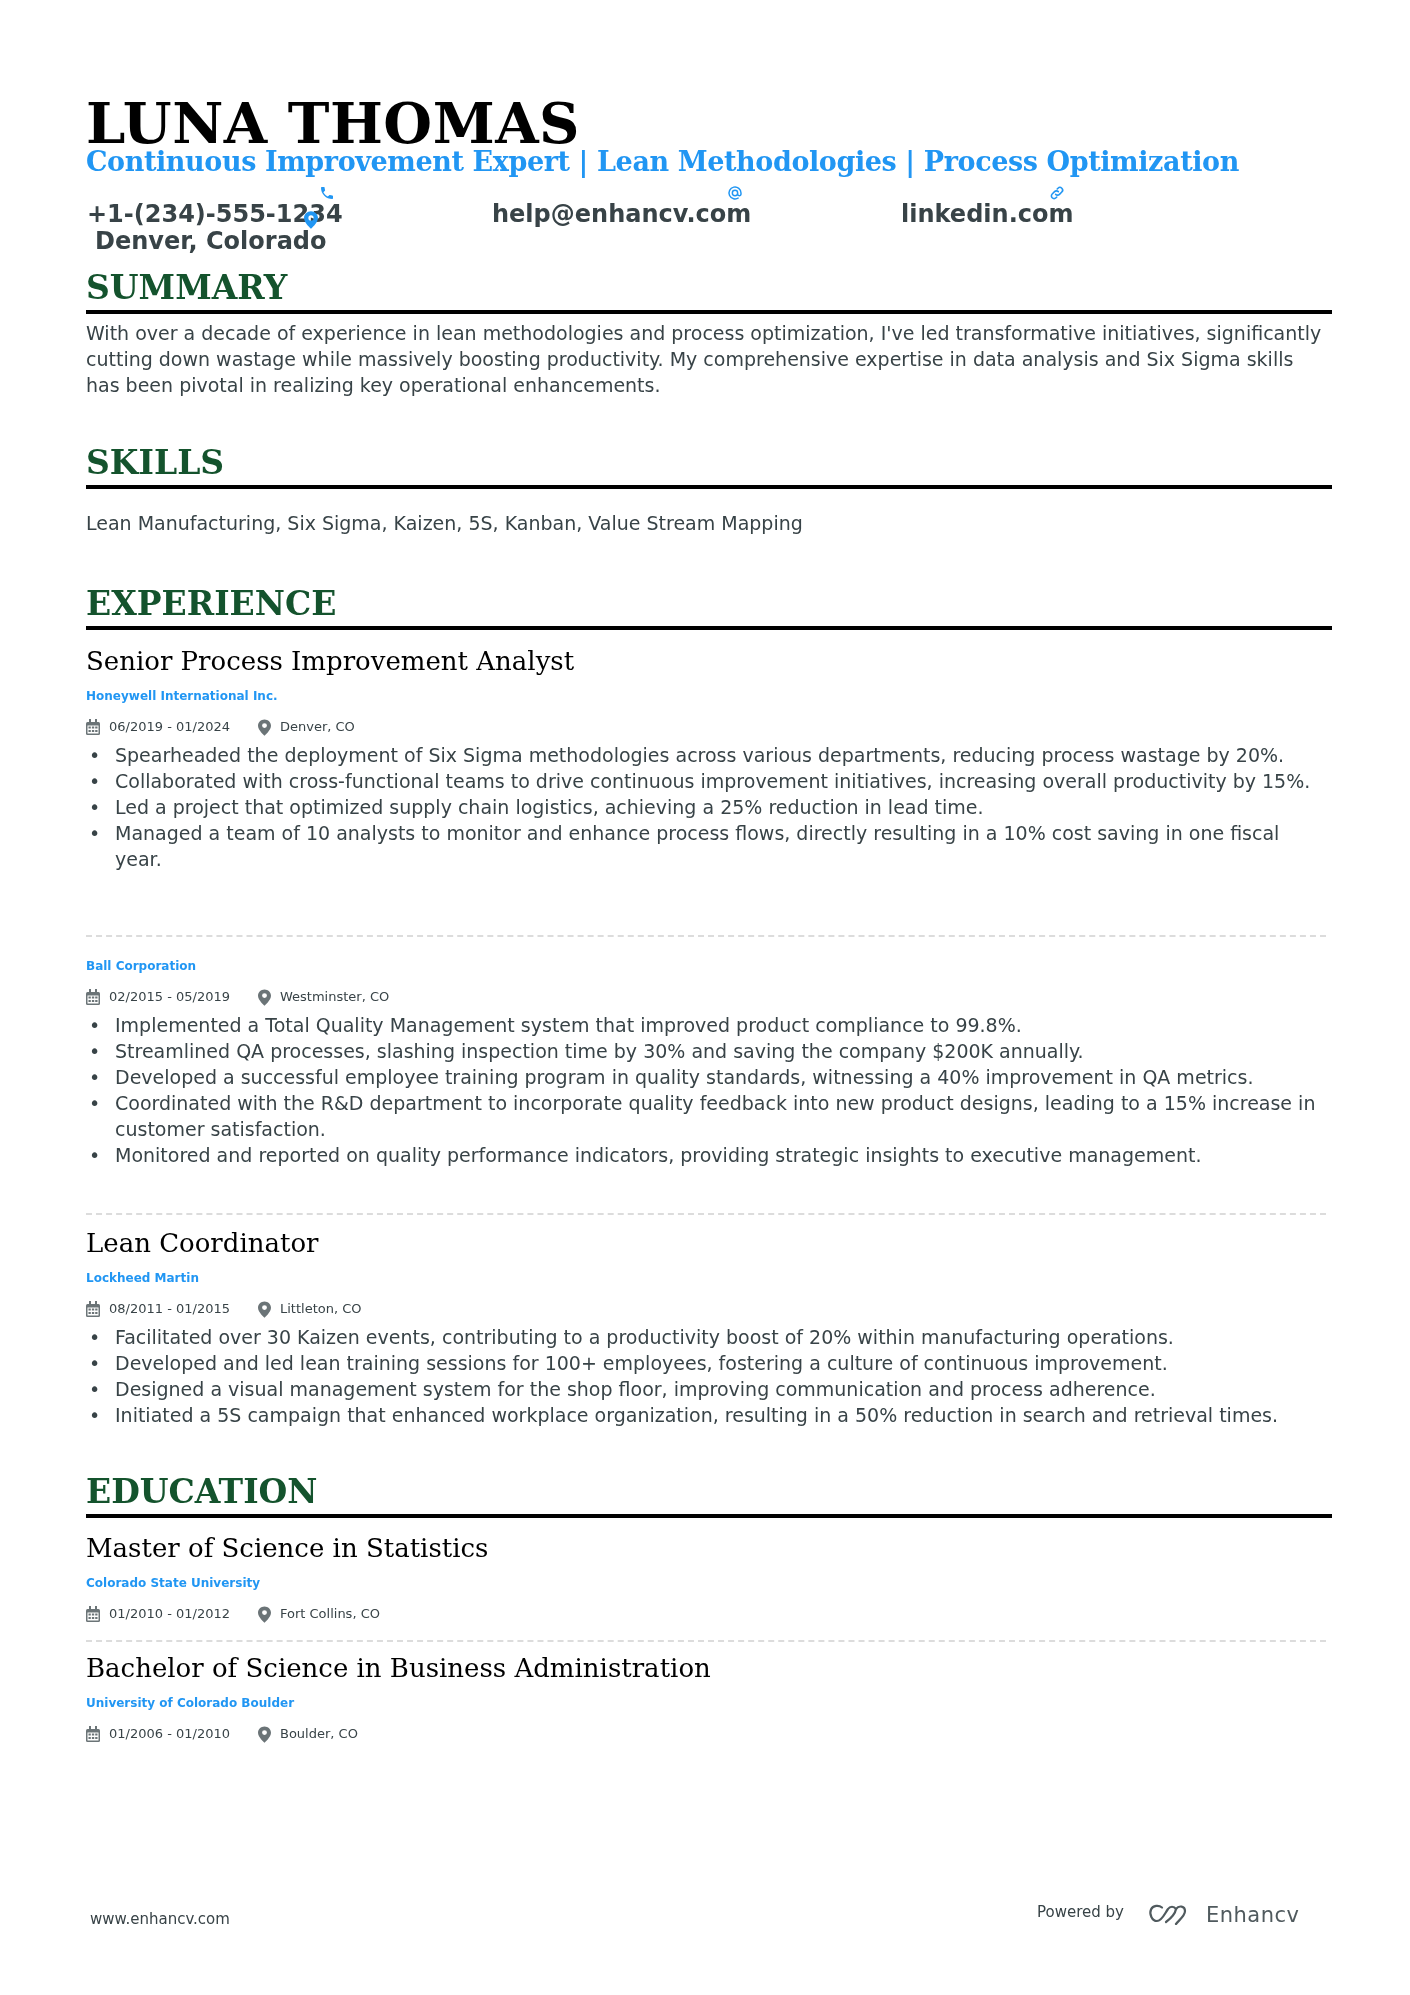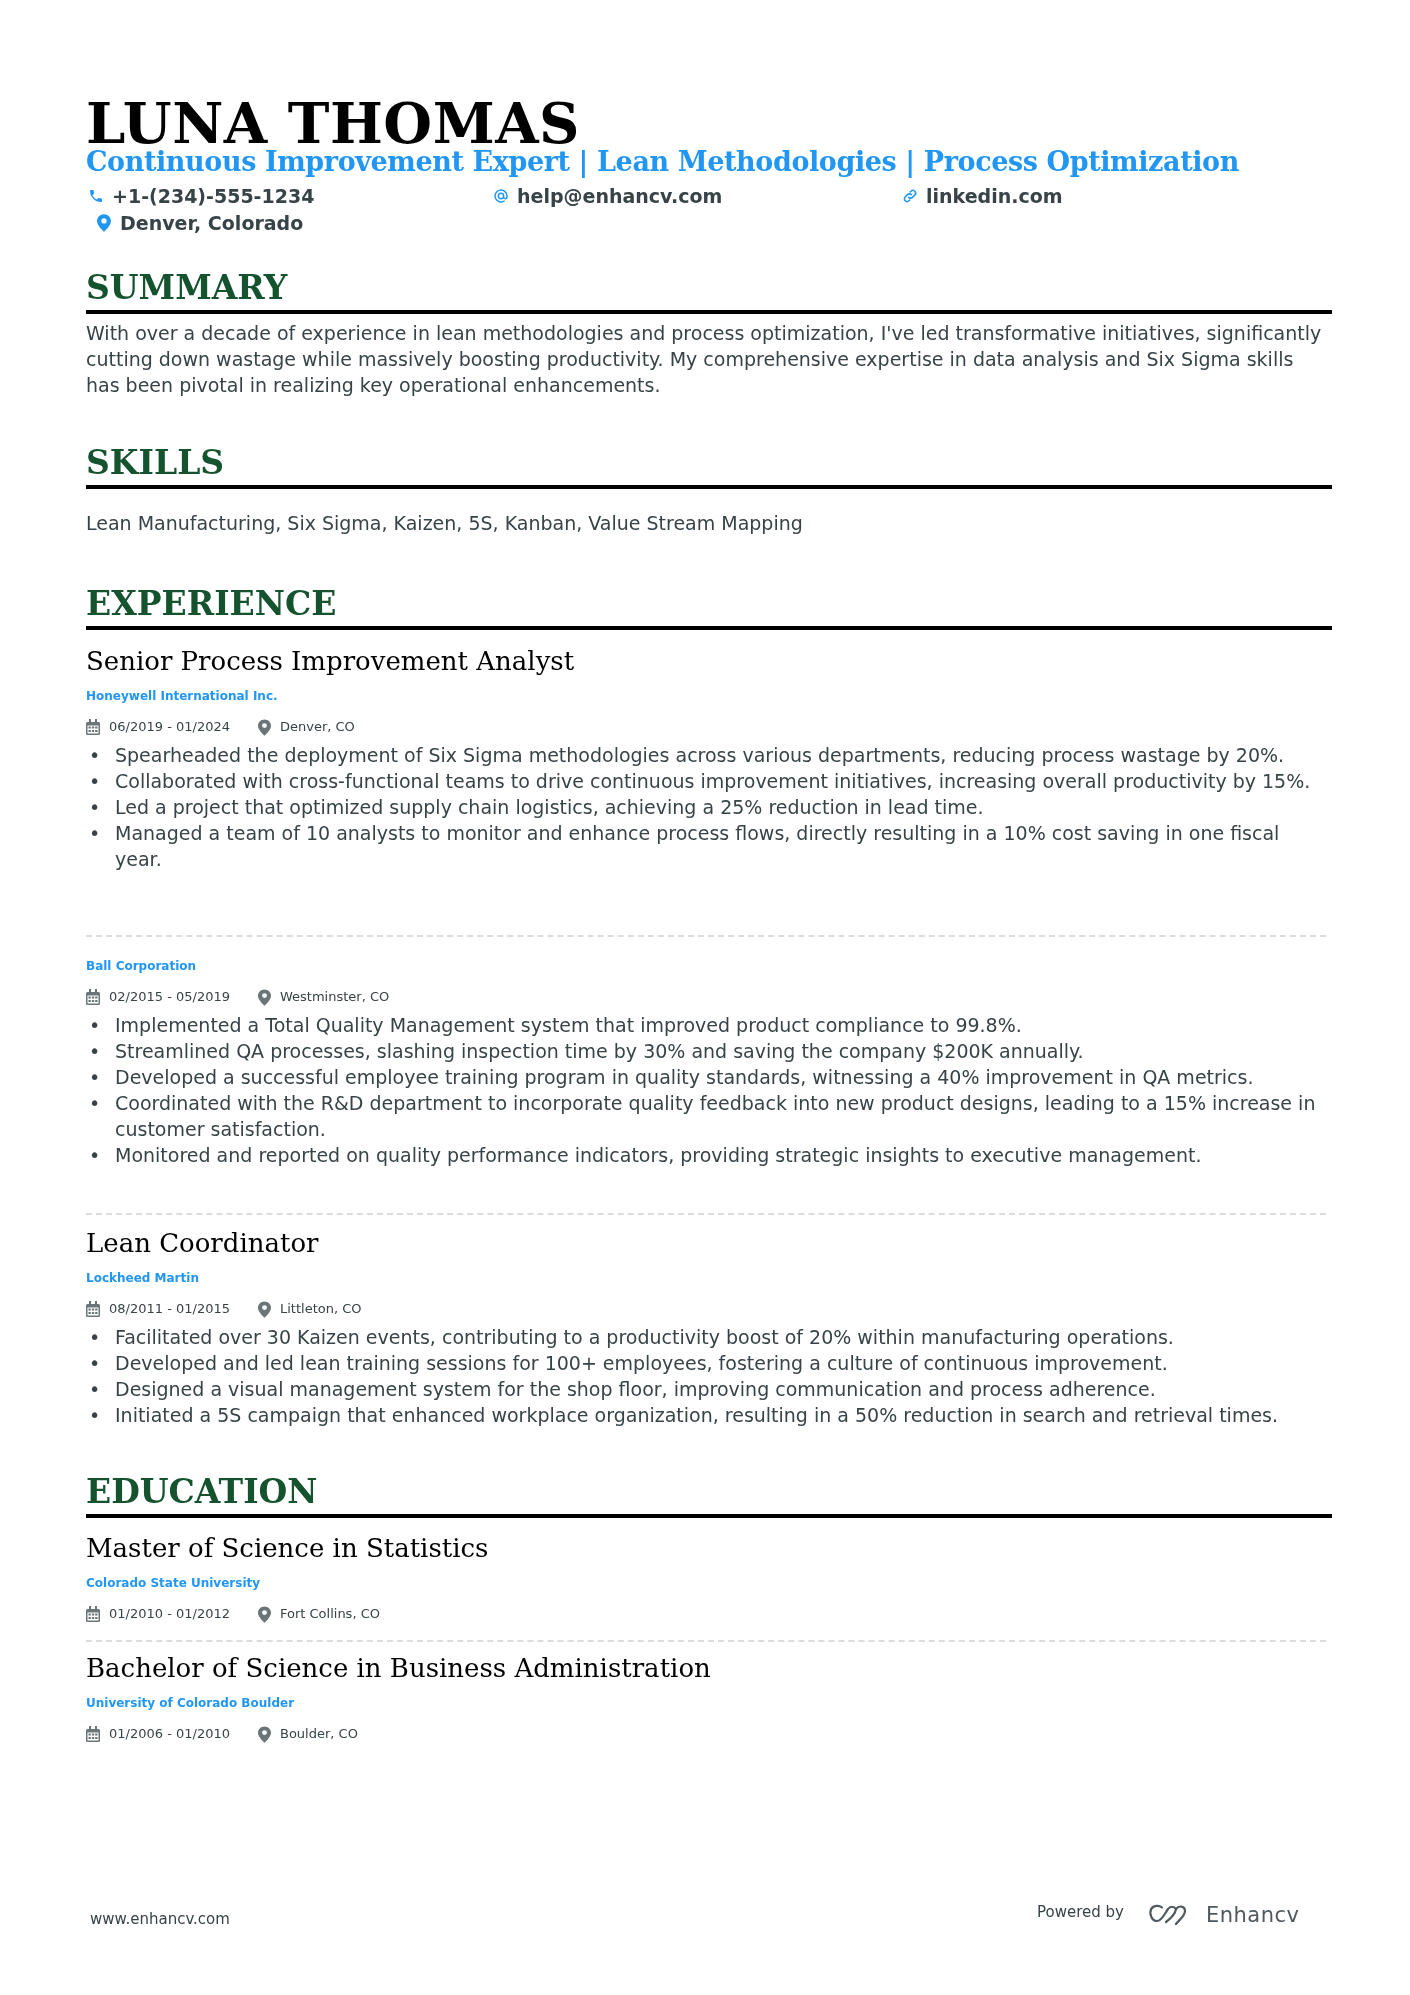--- a/index.html
+++ b/index.html
@@ -1,21 +1,21 @@
 <!DOCTYPE html>
 <html><head>
 <meta charset="utf-8">
 <style>
   * { box-sizing: border-box; margin: 0; padding: 0; }
   html, body { width: 1410px; height: 1995px; background: #ffffff; }
   body { position: relative; font-family: "DejaVu Sans", sans-serif; color: #384347; overflow: hidden; }
   .page { position: absolute; left: 86px; top: 0; width: 1246px; }
   .name { position: absolute; top: 80px; left: 0; font-family: "DejaVu Serif", serif; font-weight: bold; font-size: 56px; line-height: 64px; color: #000; letter-spacing: 0.5px; margin-top: 11px; }
   .headline { position: absolute; top: 144px; left: 0; font-family: "DejaVu Serif", serif; font-weight: bold; font-size: 27px; line-height: 36px; color: #2196f3; letter-spacing: -0.4px; white-space: nowrap; }
-  .contact { position: absolute; font-size: 19px; font-weight: bold; color: #384347; white-space: nowrap; line-height: 24px; display: flex; align-items: center; }
+  .contact { position: absolute; font-size: 24px; font-weight: bold; color: #384347; white-space: nowrap; line-height: 24px; display: flex; align-items: flex-end; flex-direction: column; }
   .contact .ico { width: 18px; height: 18px; margin-right: 7px; display: inline-flex; align-items: center; justify-content: center; }
   .sec-head { position: absolute; left: 0; width: 1246px; font-family: "DejaVu Serif", serif; font-weight: bold; font-size: 33px; line-height: 40px; color: #14532d; border-bottom: 4px solid #000; padding-bottom: 2px; }
   .para { position: absolute; left: 0; width: 1246px; font-size: 19px; line-height: 26px; color: #384347; }
   .entry { position: absolute; left: 0; width: 1246px; }
   .entry-title { font-family: "DejaVu Serif", serif; font-size: 26px; line-height: 34px; color: #000; white-space: nowrap; }
   .entry-org { font-size: 12px; font-weight: bold; color: #2196f3; line-height: 32px; margin-top: 2px; }
   .meta { display: flex; align-items: center; font-size: 13px; line-height: 30px; color: #384347; margin-top: 0px; }
   .meta .mi { display: inline-flex; align-items: center; margin-right: 28px; }
   .meta svg { margin-right: 9px; }
   .bullets { list-style: none; }

